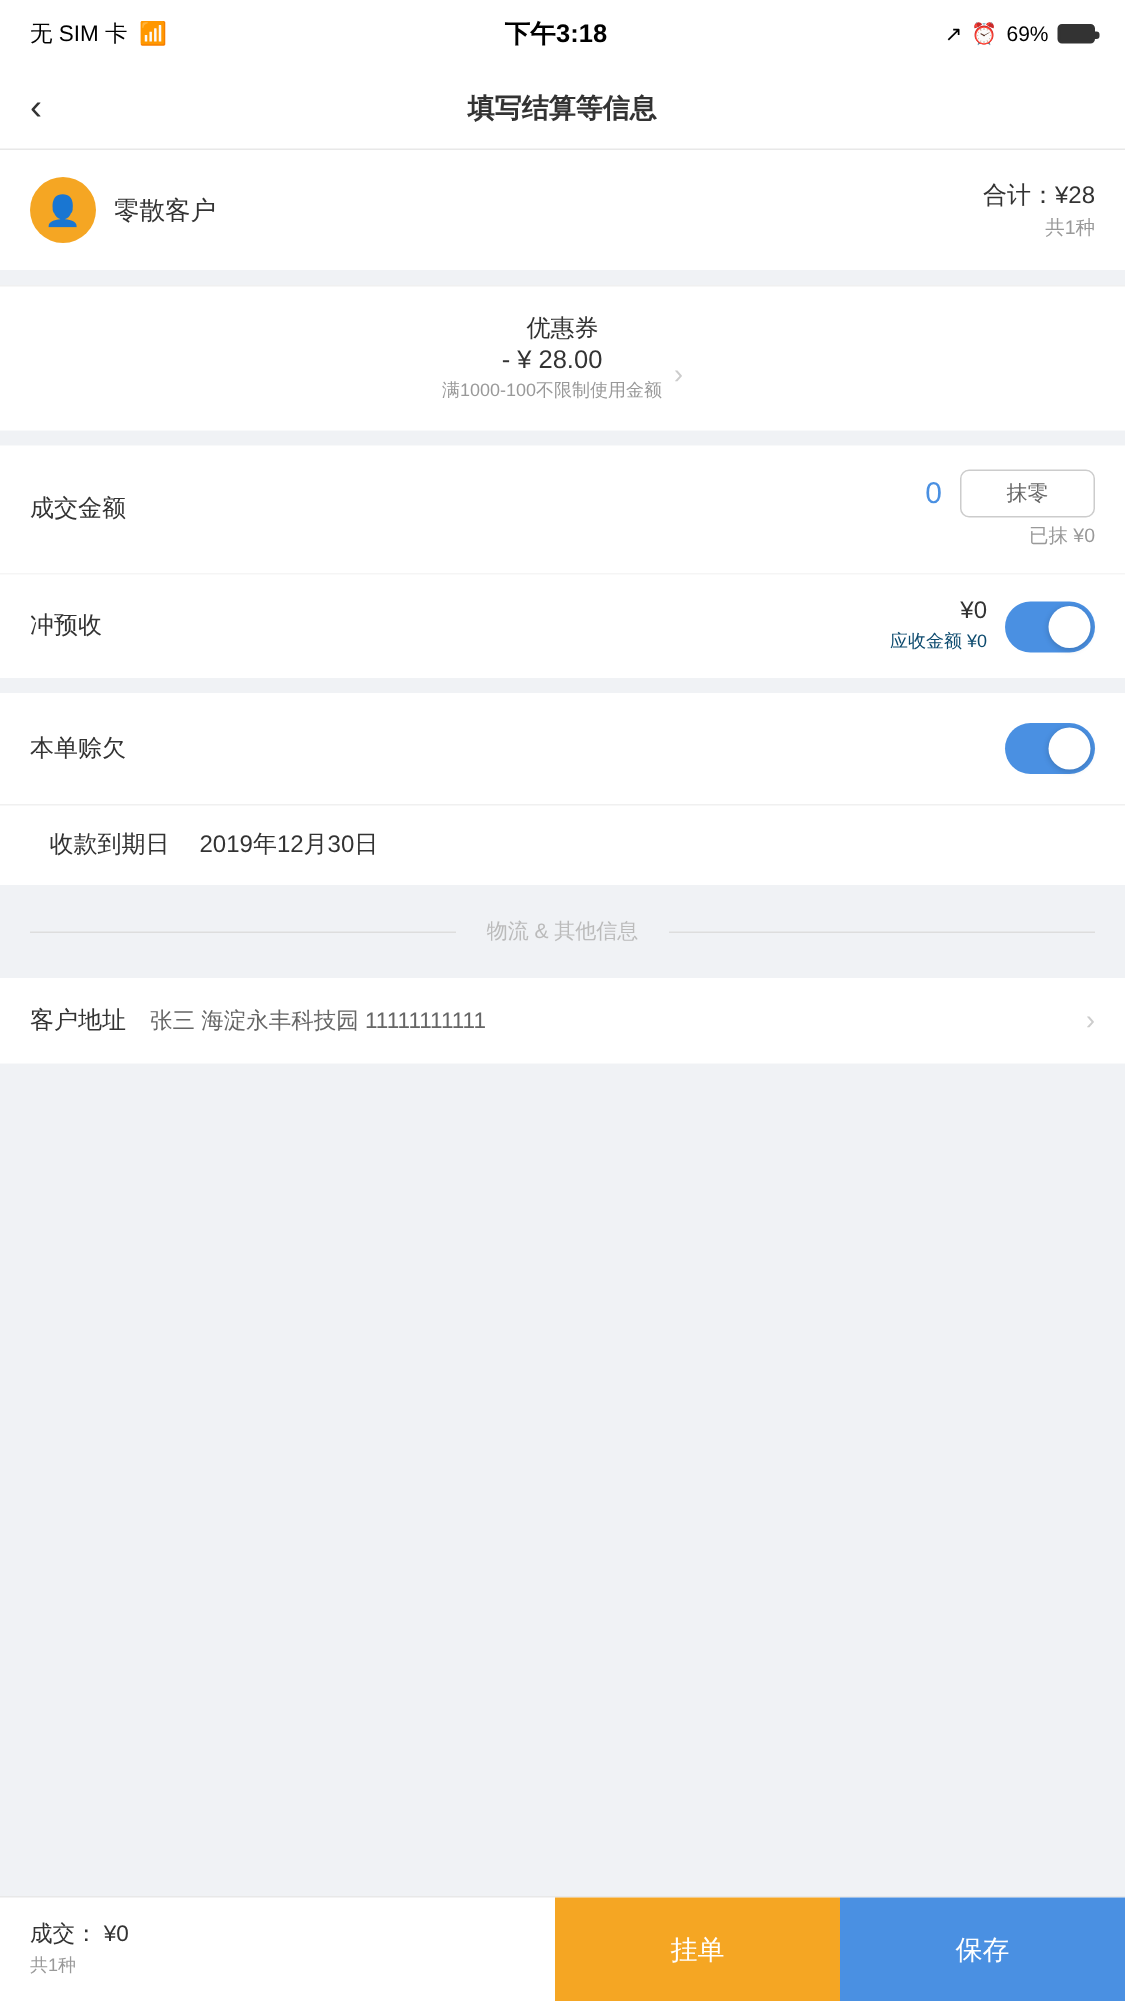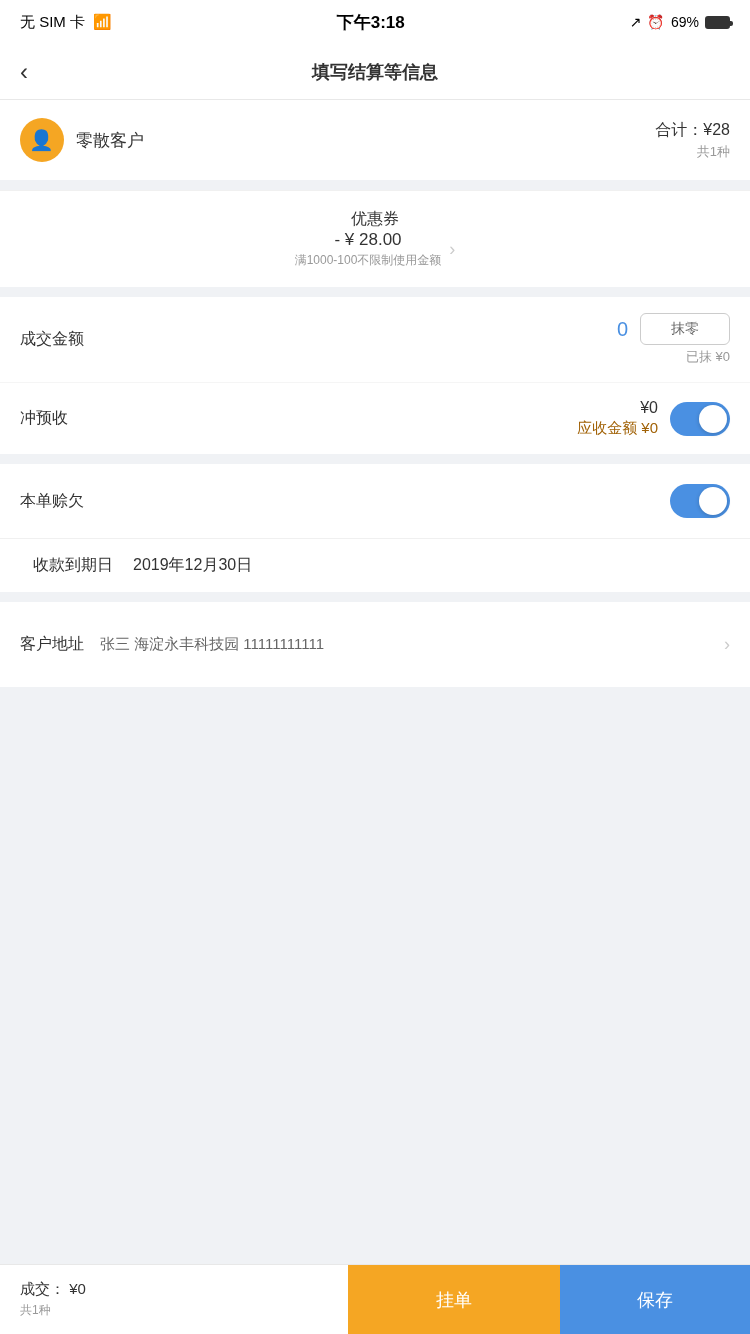--- a/index.html
+++ b/index.html
@@ -207,22 +207,22 @@
     
     .prepay-col {
       text-align: right;
     }
     .prepay-amount {
       font-size: 16px;
       color: #333;
       font-weight: 500;
     }
     .prepay-sub {
-      font-size: 15px;
-      color: #a16207;
+      font-size: 12px;
+      color: #0c4a6e;
       margin-top: 2px;
     }
 
     
     .toggle {
       width: 60px;
       height: 34px;
       background: #4a90e2;
       border-radius: 17px;
       position: relative;
@@ -285,21 +285,21 @@
       margin: 0 20px;
     }
     .divider-text {
       font-size: 14px;
       color: #bbb;
     }
 
     
     .address-row {
       background: #fff;
-      padding: 32px 20px;
+      padding: 18px 20px;
       display: flex;
       align-items: center;
       justify-content: space-between;
     }
     .address-label {
       font-size: 16px;
       color: #333;
       flex-shrink: 0;
       margin-right: 16px;
     }
@@ -328,21 +328,21 @@
     .bottom-deal {
       font-size: 15px;
       color: #333;
     }
     .bottom-count {
       font-size: 12px;
       color: #999;
       margin-top: 3px;
     }
     .btn-hang {
-      width: 212px;
+      width: 190px;
       height: 70px;
       background: #f5a623;
       border: none;
       font-size: 18px;
       color: #fff;
       cursor: pointer;
       font-weight: 500;
     }
     .btn-save {
       width: 190px;
@@ -438,20 +438,27 @@
     <div class="debit-row">
       <span class="debit-label">本单赊欠</span>
       <div class="toggle"></div>
     </div>
     <div class="due-row">
       <span class="due-label">收款到期日</span>
       <span class="due-date">2019年12月30日</span>
     </div>
   </div>
 
+  <div class="section">
+    <div class="divider-section">
+      <div class="divider-line"></div>
+      <span class="divider-text">物流 &amp; 其他信息</span>
+      <div class="divider-line"></div>
+    </div>
+  </div>
 
   <div class="card">
     <div class="address-row">
       <span class="address-label">客户地址</span>
       <span class="address-value">张三 海淀永丰科技园 11111111111</span>
       <span class="chevron">›</span>
     </div>
   </div>
 
   <div class="spacer"></div>

